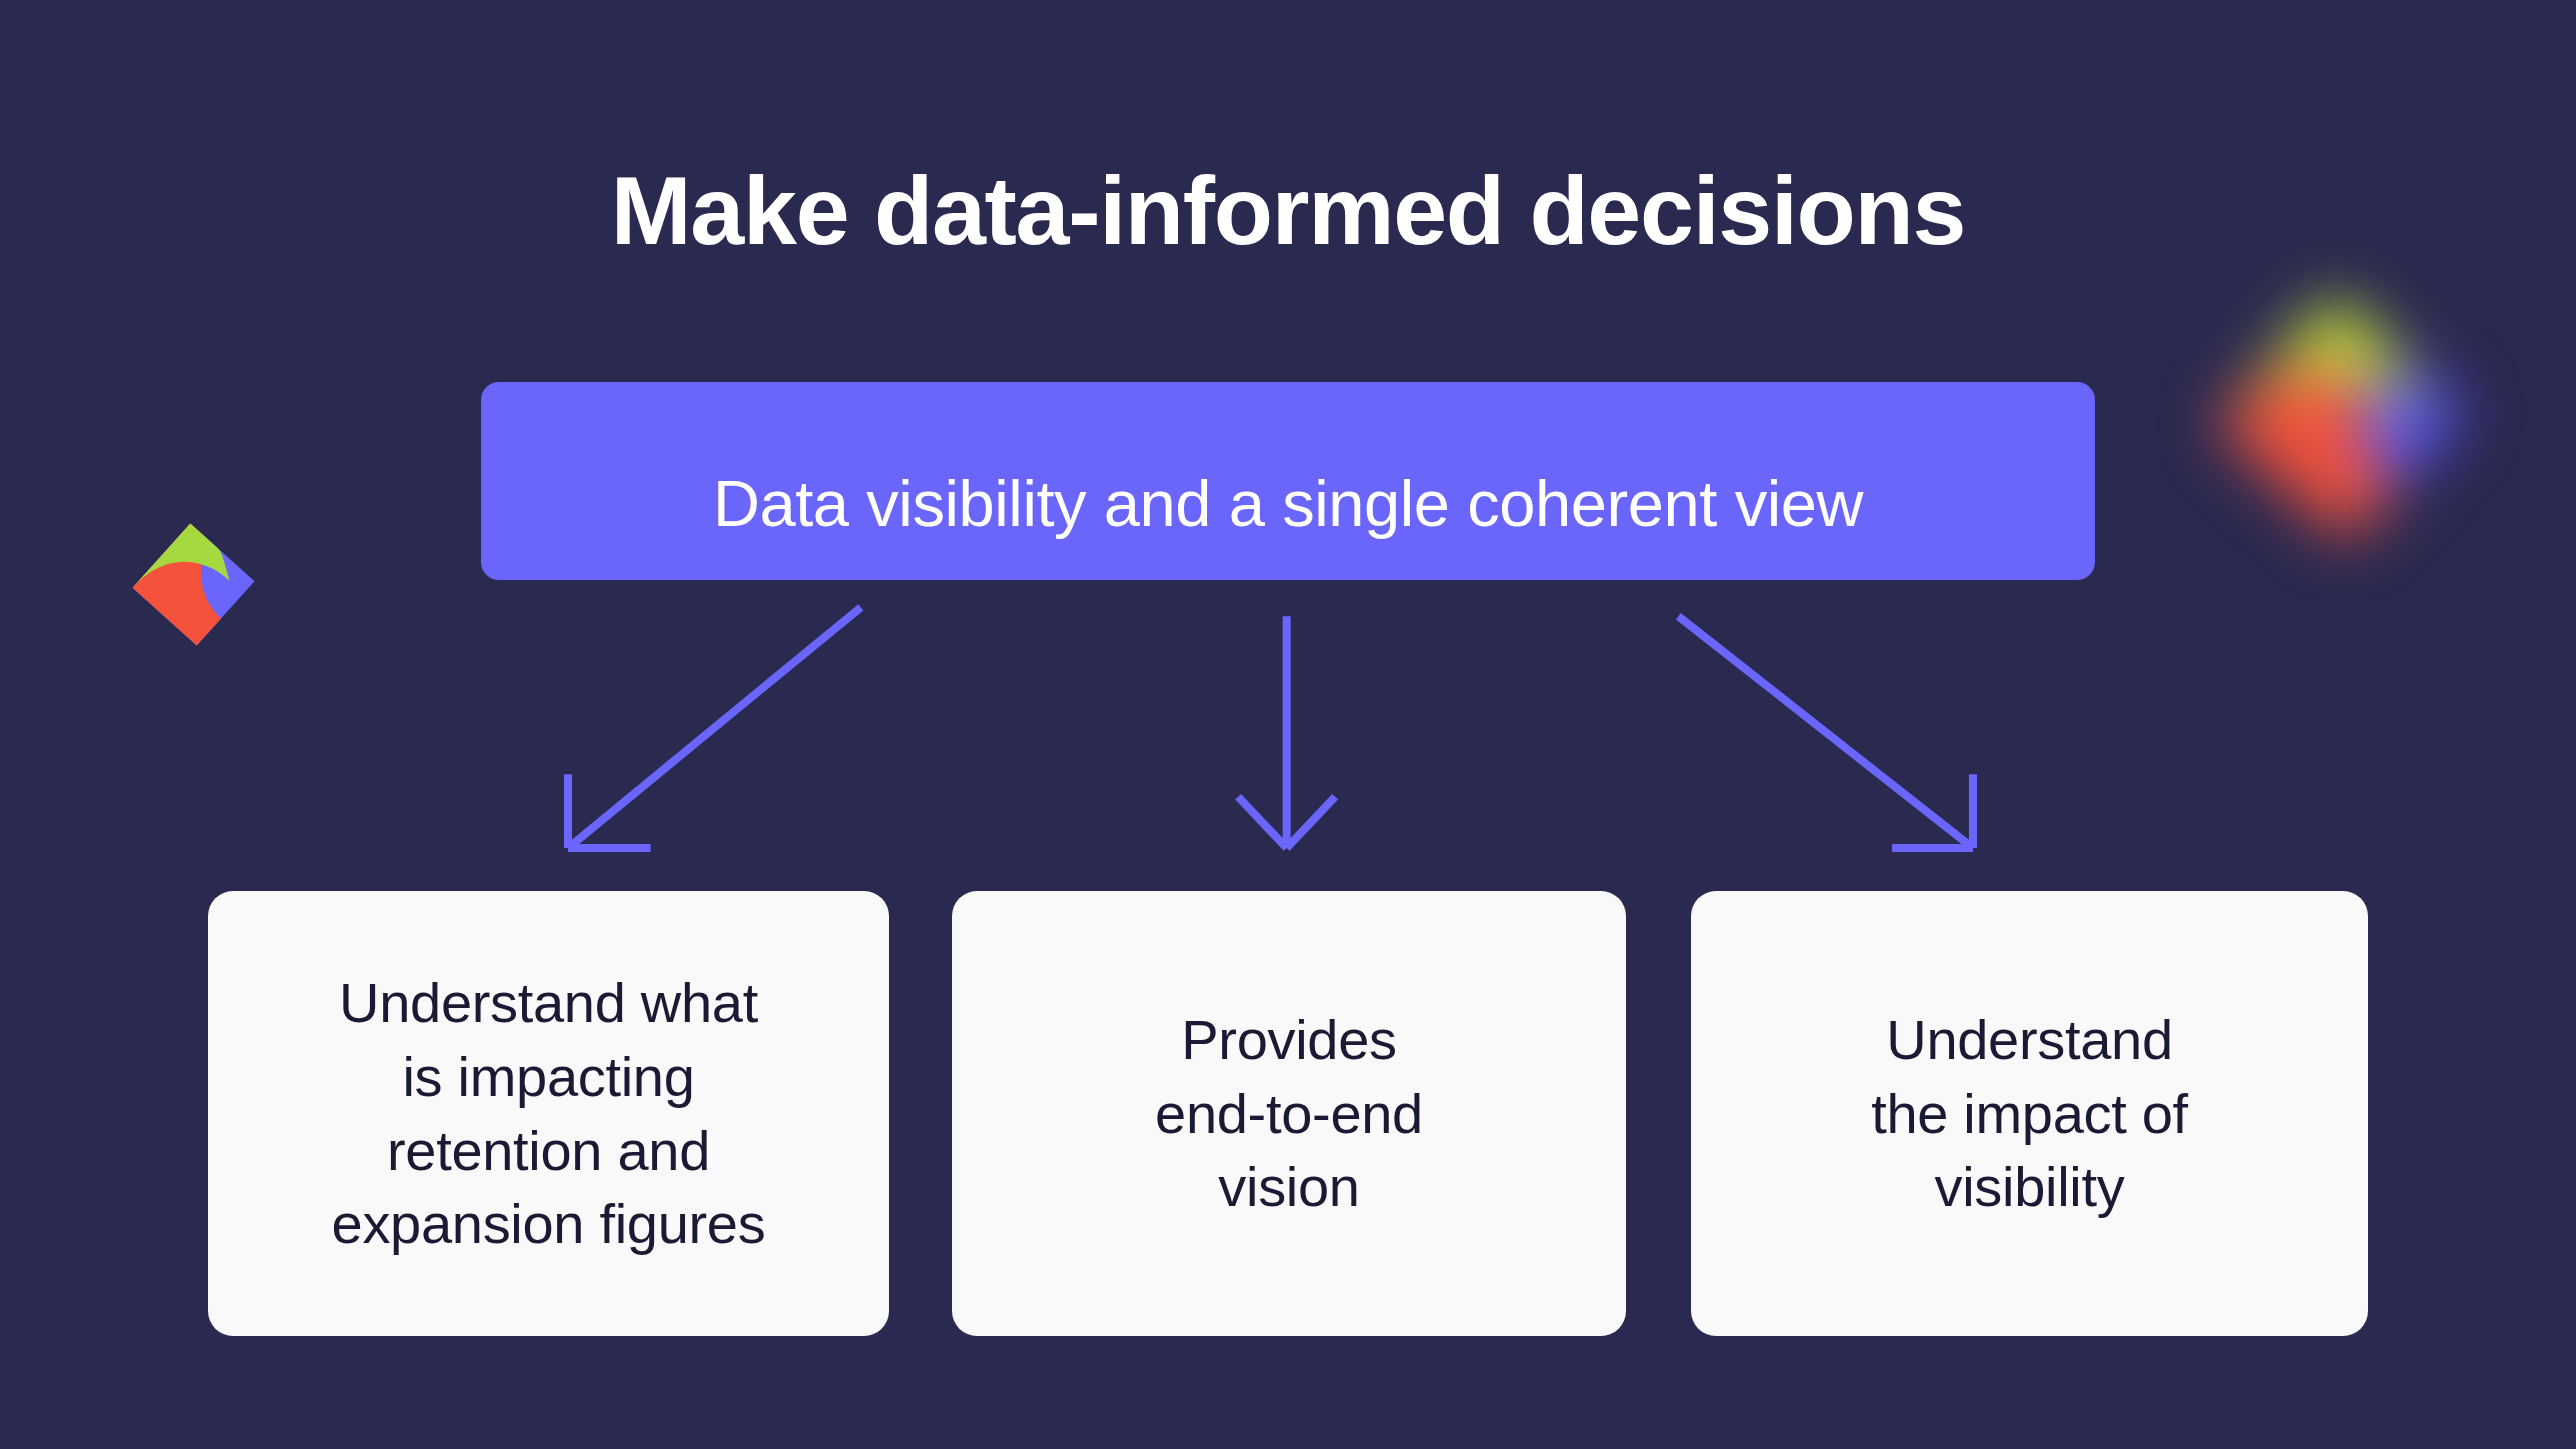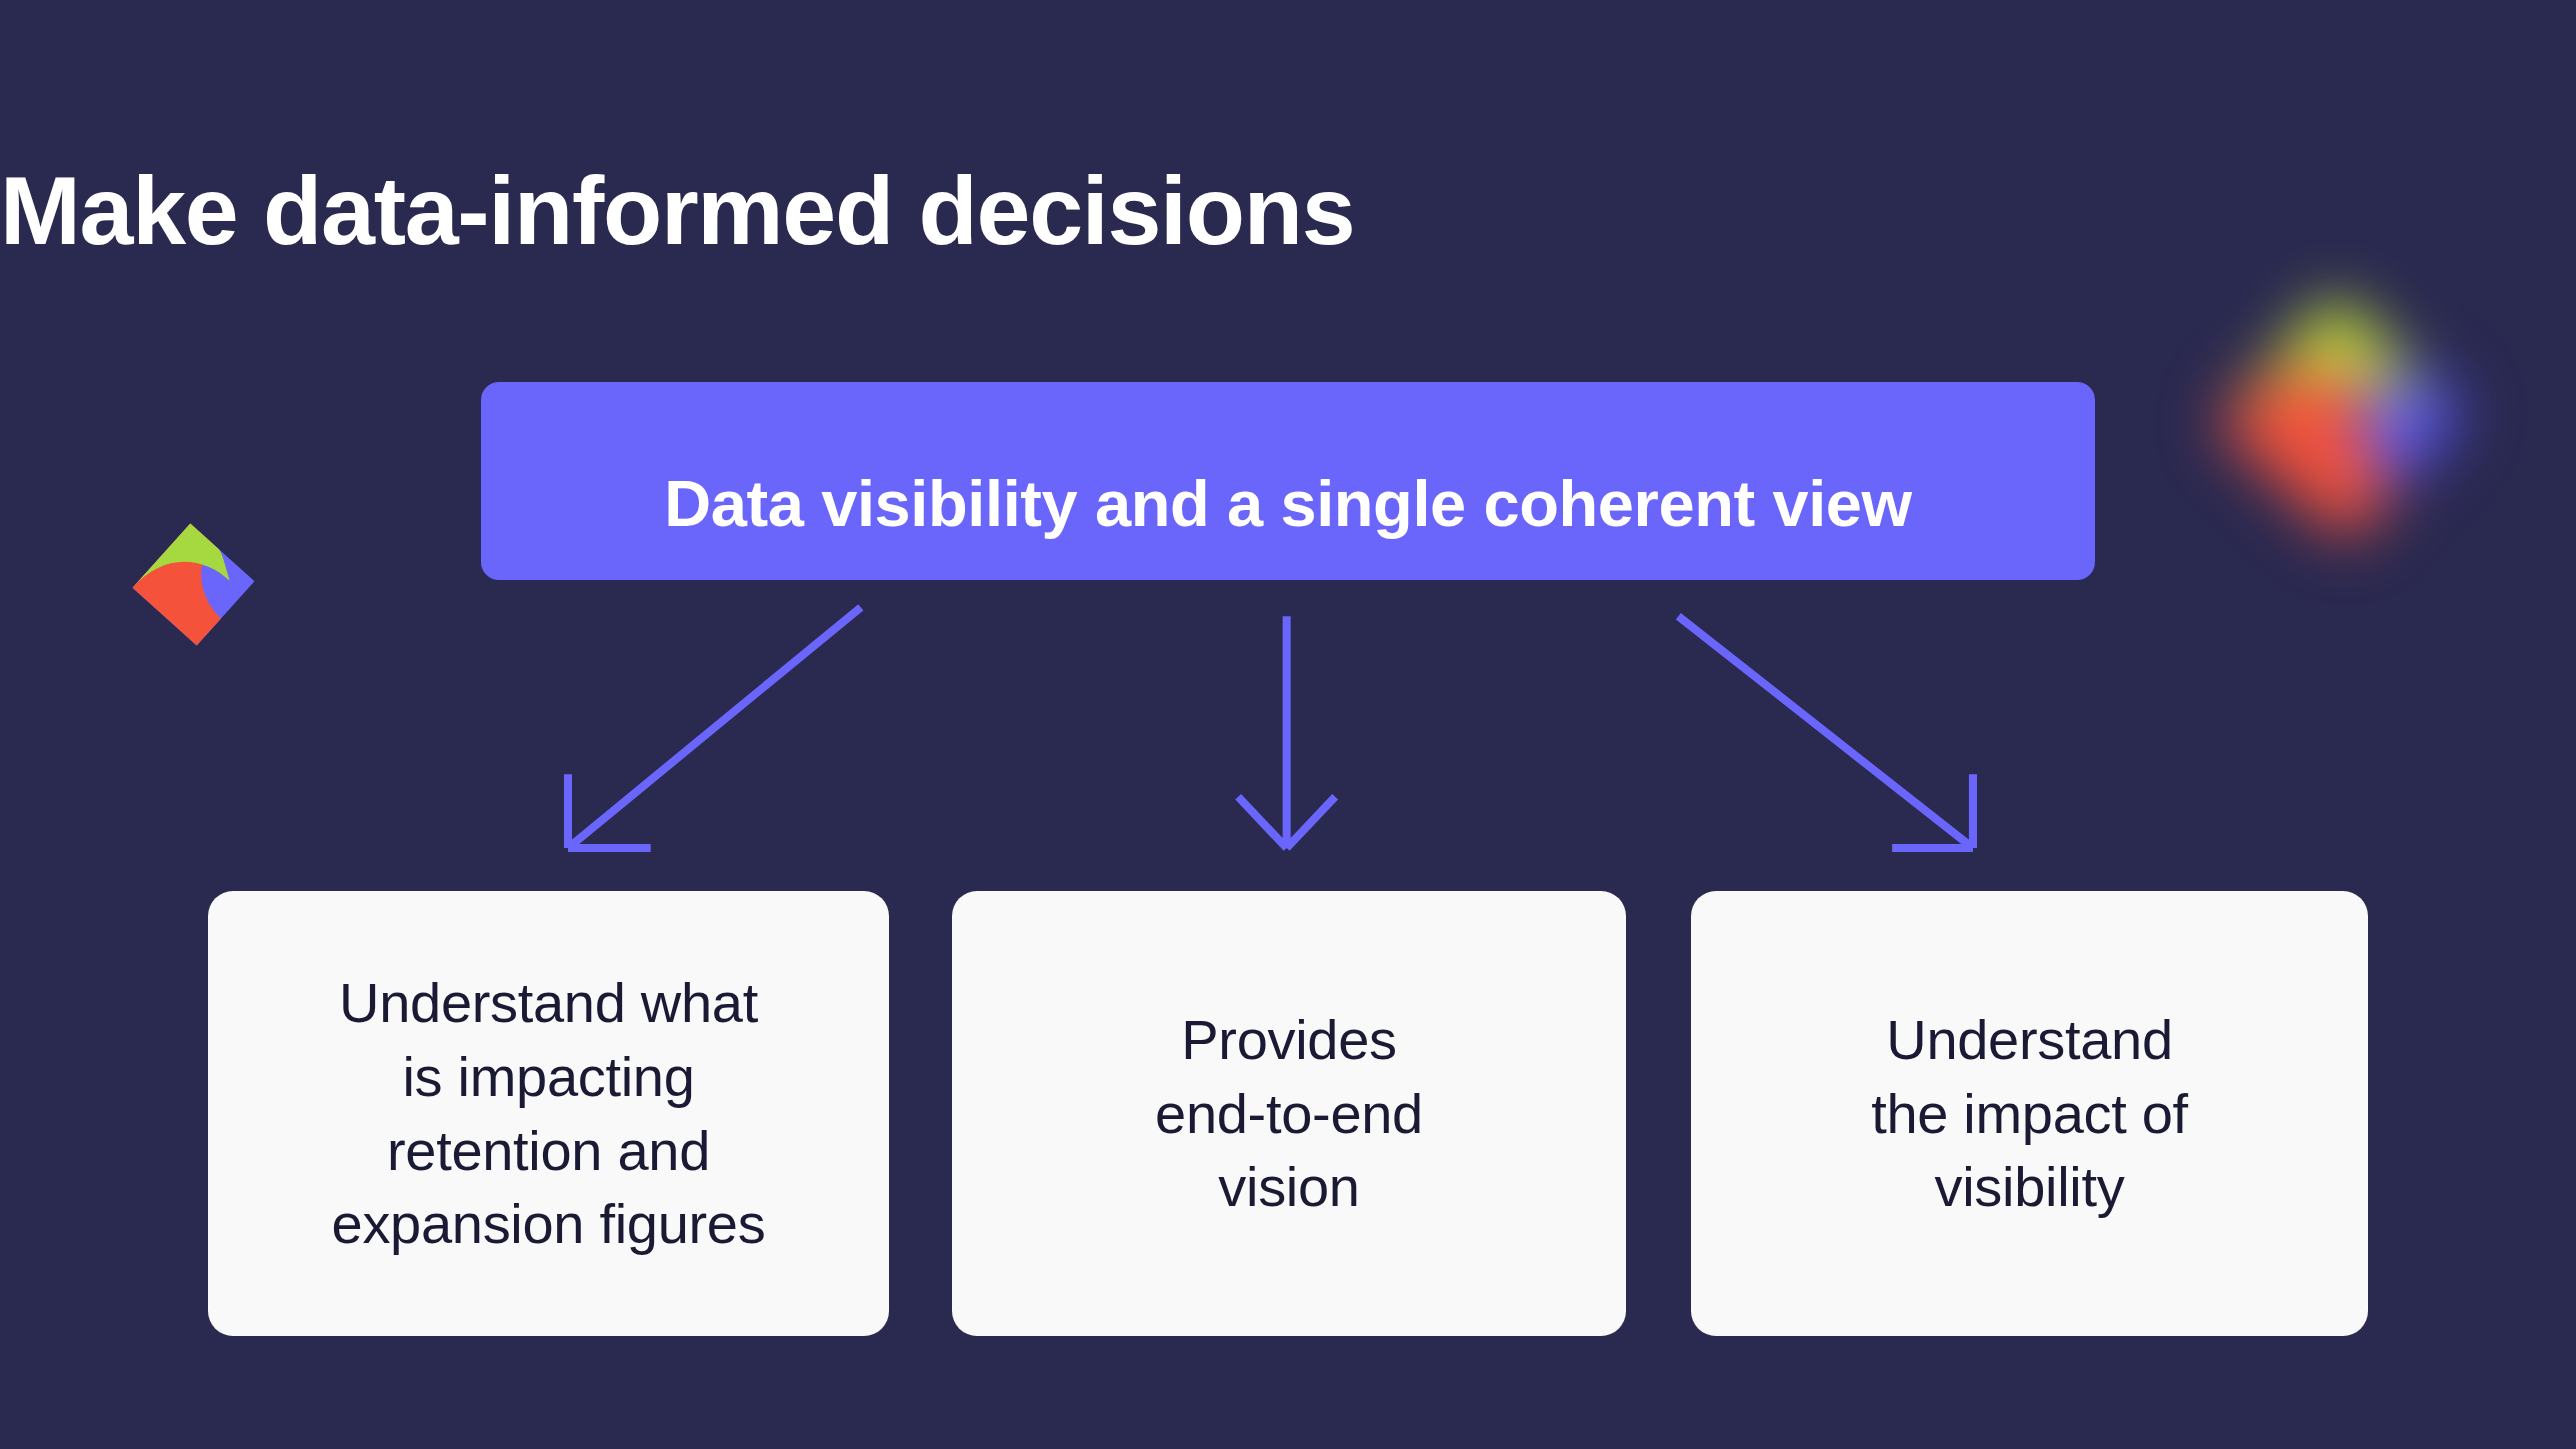--- a/index.html
+++ b/index.html
@@ -16,20 +16,21 @@
     overflow: hidden;
     font-family: "Liberation Sans", sans-serif;
   }
 
   
   #page-title {
     position: absolute;
     left: 0;
     top: 97px;
     width: 2576px;
+    text-align: center;
     color: #ffffff;
     font-size: 97px;
     font-weight: bold;
     letter-spacing: -1.3px;
     line-height: 1.0;
     white-space: nowrap;
   }
 
   
   #banner {
@@ -40,21 +41,21 @@
     height: 198px;
     background: #6a66fb;
     border-radius: 18px;
     display: flex;
     align-items: center;
     justify-content: center;
   }
   #banner-label {
     color: #ffffff;
     font-size: 65px;
-    font-weight: 700;
+    font-weight: 400;
     letter-spacing: -0.4px;
     line-height: 1.0;
     white-space: nowrap;
     margin-top: 45px;
   }
 
   
   #arrows {
     position: absolute;
     left: 0;

